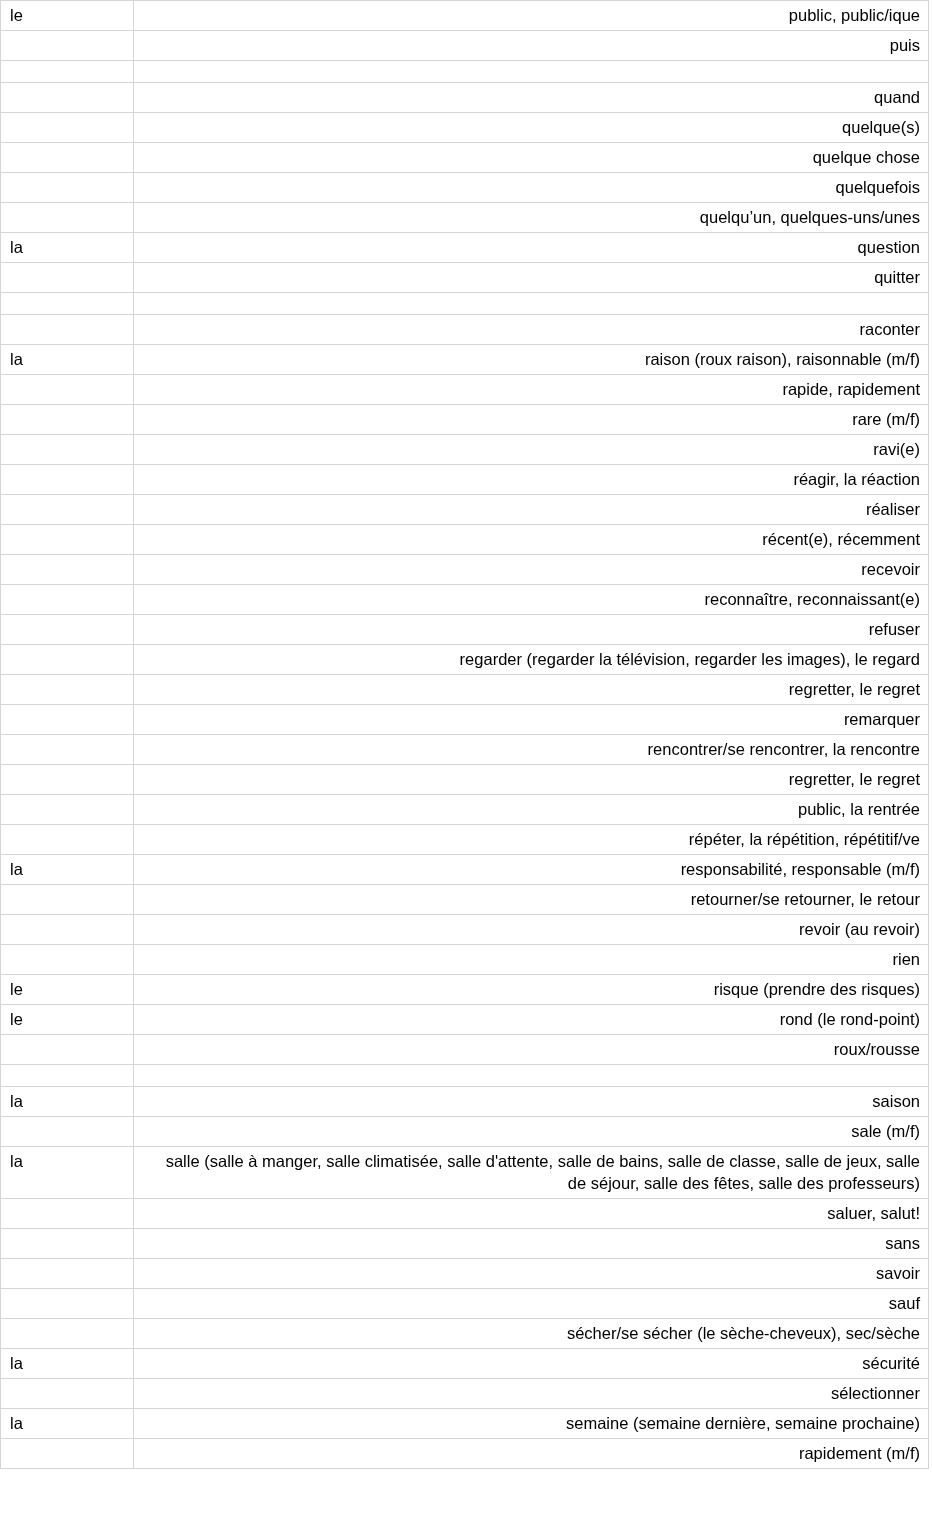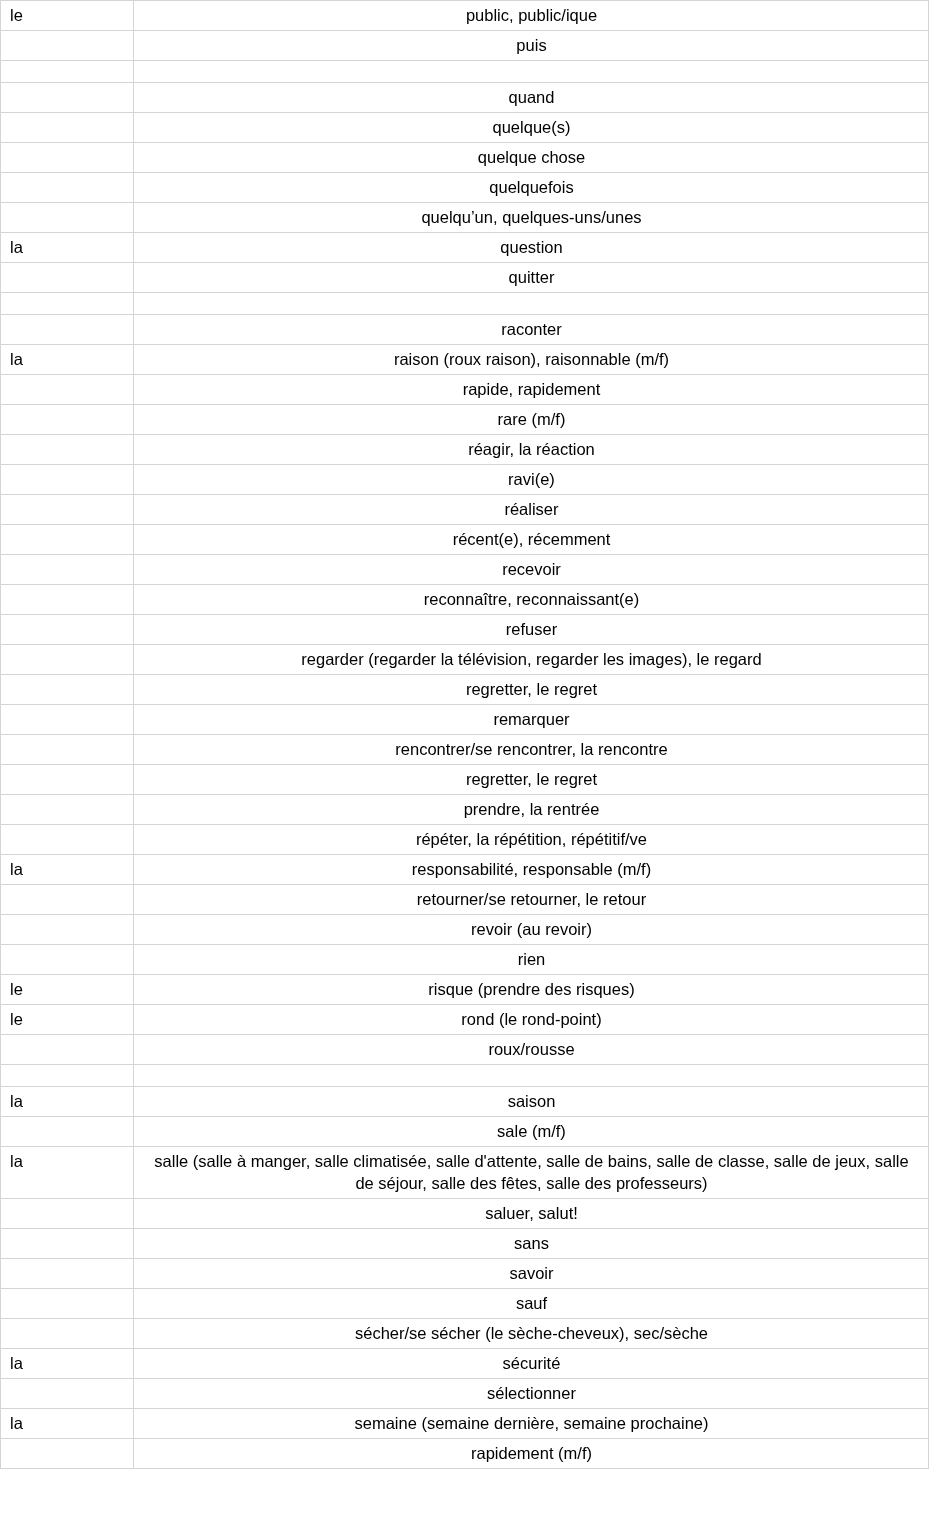--- a/index.html
+++ b/index.html
@@ -30,21 +30,21 @@
     font-size: 16.5px;
     line-height: 22px;
     vertical-align: top;
     height: 22px;
     box-sizing: border-box;
     white-space: normal;
     word-wrap: break-word;
   }
   #vocab-table tr.row-empty td { height: 22px; }
   #vocab-table td.cell-article { text-align: left; }
-  #vocab-table td.cell-term    { text-align: center; }
+  #vocab-table td.cell-term    { text-align: right; }
   #vocab-table tr.row-tall td { height: 52px; }
 </style>
 </head>
 <body>
 
 <table id="vocab-table">
   <colgroup>
     <col class="col-article">
     <col class="col-term">
   </colgroup>
@@ -104,28 +104,28 @@
       <tr>
         <td class="cell-article"></td>
         <td class="cell-term">rapide, rapidement</td>
       </tr>
       <tr>
         <td class="cell-article"></td>
         <td class="cell-term">rare (m/f)</td>
       </tr>
       <tr>
         <td class="cell-article"></td>
+        <td class="cell-term">ravi(e)</td>
+      </tr>
+      <tr>
+        <td class="cell-article"></td>
         <td class="cell-term">réagir, la réaction</td>
       </tr>
       <tr>
         <td class="cell-article"></td>
-        <td class="cell-term">ravi(e)</td>
-      </tr>
-      <tr>
-        <td class="cell-article"></td>
         <td class="cell-term">réaliser</td>
       </tr>
       <tr>
         <td class="cell-article"></td>
         <td class="cell-term">récent(e), récemment</td>
       </tr>
       <tr>
         <td class="cell-article"></td>
         <td class="cell-term">recevoir</td>
       </tr>
@@ -152,21 +152,21 @@
       <tr>
         <td class="cell-article"></td>
         <td class="cell-term">rencontrer/se rencontrer, la rencontre</td>
       </tr>
       <tr>
         <td class="cell-article"></td>
         <td class="cell-term">regretter, le regret</td>
       </tr>
       <tr>
         <td class="cell-article"></td>
-        <td class="cell-term">prendre, la rentrée</td>
+        <td class="cell-term">public, la rentrée</td>
       </tr>
       <tr>
         <td class="cell-article"></td>
         <td class="cell-term">répéter, la répétition, répétitif/ve</td>
       </tr>
       <tr>
         <td class="cell-article">la</td>
         <td class="cell-term">responsabilité, responsable (m/f)</td>
       </tr>
       <tr>

